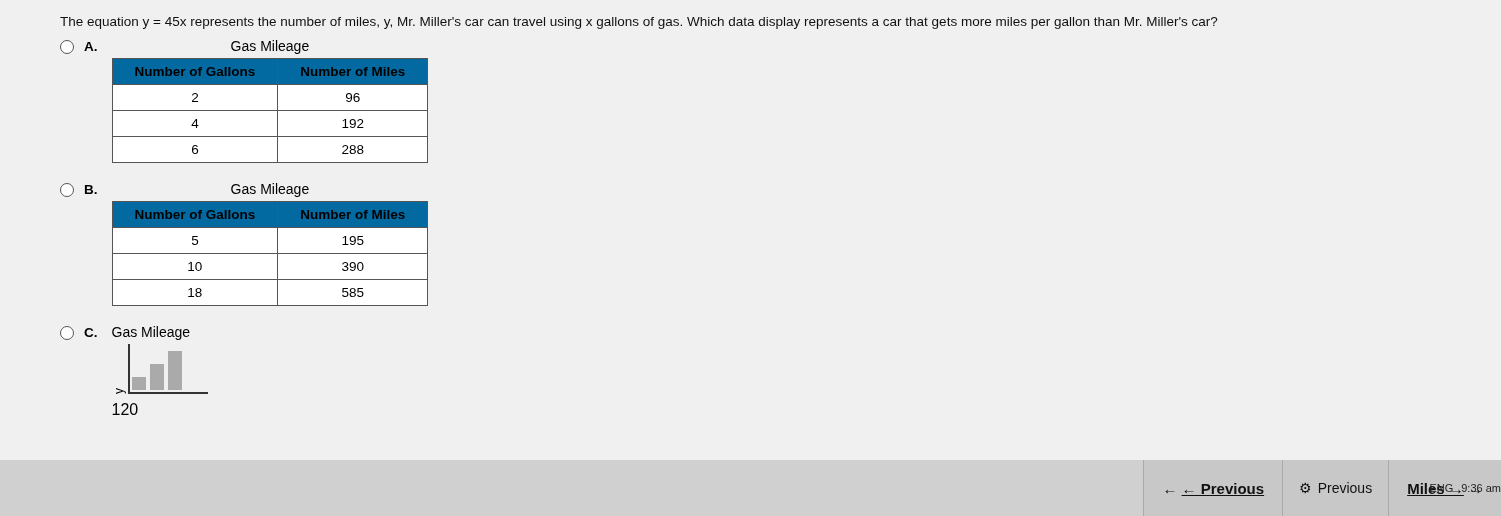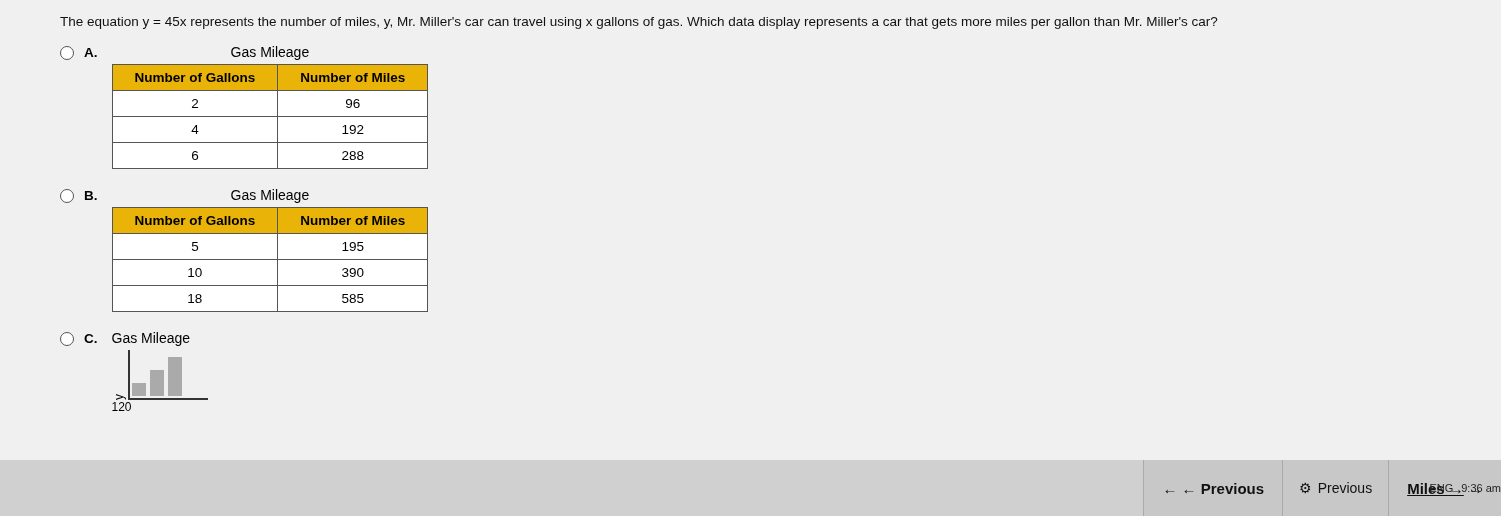--- a/index.html
+++ b/index.html
@@ -16,21 +16,21 @@
     .main-content {
       padding: 12px 60px 0 60px;
       background: #f0f0f0;
       height: 460px;
       overflow: hidden;
     }
 
     .question-text {
       font-size: 13.5px;
       line-height: 1.5;
-      margin-bottom: 12px;
+      margin-bottom: 6px;
       color: #111;
     }
 
     .option-row {
       display: flex;
       align-items: flex-start;
       margin-bottom: 18px;
     }
 
     .radio-btn {
@@ -68,21 +68,21 @@
     table {
       border-collapse: collapse;
       font-size: 13.5px;
     }
 
     table th {
       font-weight: bold;
       border: 1.5px solid #555;
       padding: 5px 22px;
       text-align: center;
-      background: #eab308;
+      background: #0369a1;
     }
 
     table td {
       border: 1.5px solid #555;
       padding: 5px 22px;
       text-align: center;
       background: white;
     }
 
     
@@ -191,22 +191,22 @@
       height: 100%;
       width: 100%;
     }
 
     .graph-col {
       background: #aaa;
       width: 14px;
     }
 
     .graph-x-value {
-      font-size: 12px;
-      margin-top: 0;
+      font-size: 16px;
+      margin-top: 7px;
     }
   </style>
 </head>
 <body>
 
 <div class="main-content">
 
   <p class="question-text">The equation y = 45x represents the number of miles, y, Mr. Miller's car can travel using x gallons of gas. Which data display represents a car that gets more miles per gallon than Mr. Miller's car?</p>
 
   <div class="option-row">
@@ -287,21 +287,21 @@
         </div>
         <span class="graph-x-value">120</span>
       </div>
     </div>
   </div>
 </div>
 
 <div class="bottom-bar">
   <div class="bottom-right">
     <button class="nav-btn">
-      <span>←</span>&nbsp;<span style="">← Previous</span>
+      <span>←</span>&nbsp;<span style="text-decoration:underline">← Previous</span>
     </button>
     <button class="navigator-btn">
       <span class="gear-icon">⚙</span>
       <span>Previous</span>
     </button>
     <button class="nav-btn">
       <span style="text-decoration:underline">Miles →</span>&nbsp;<span>→</span>
     </button>
   </div>
 </div>

